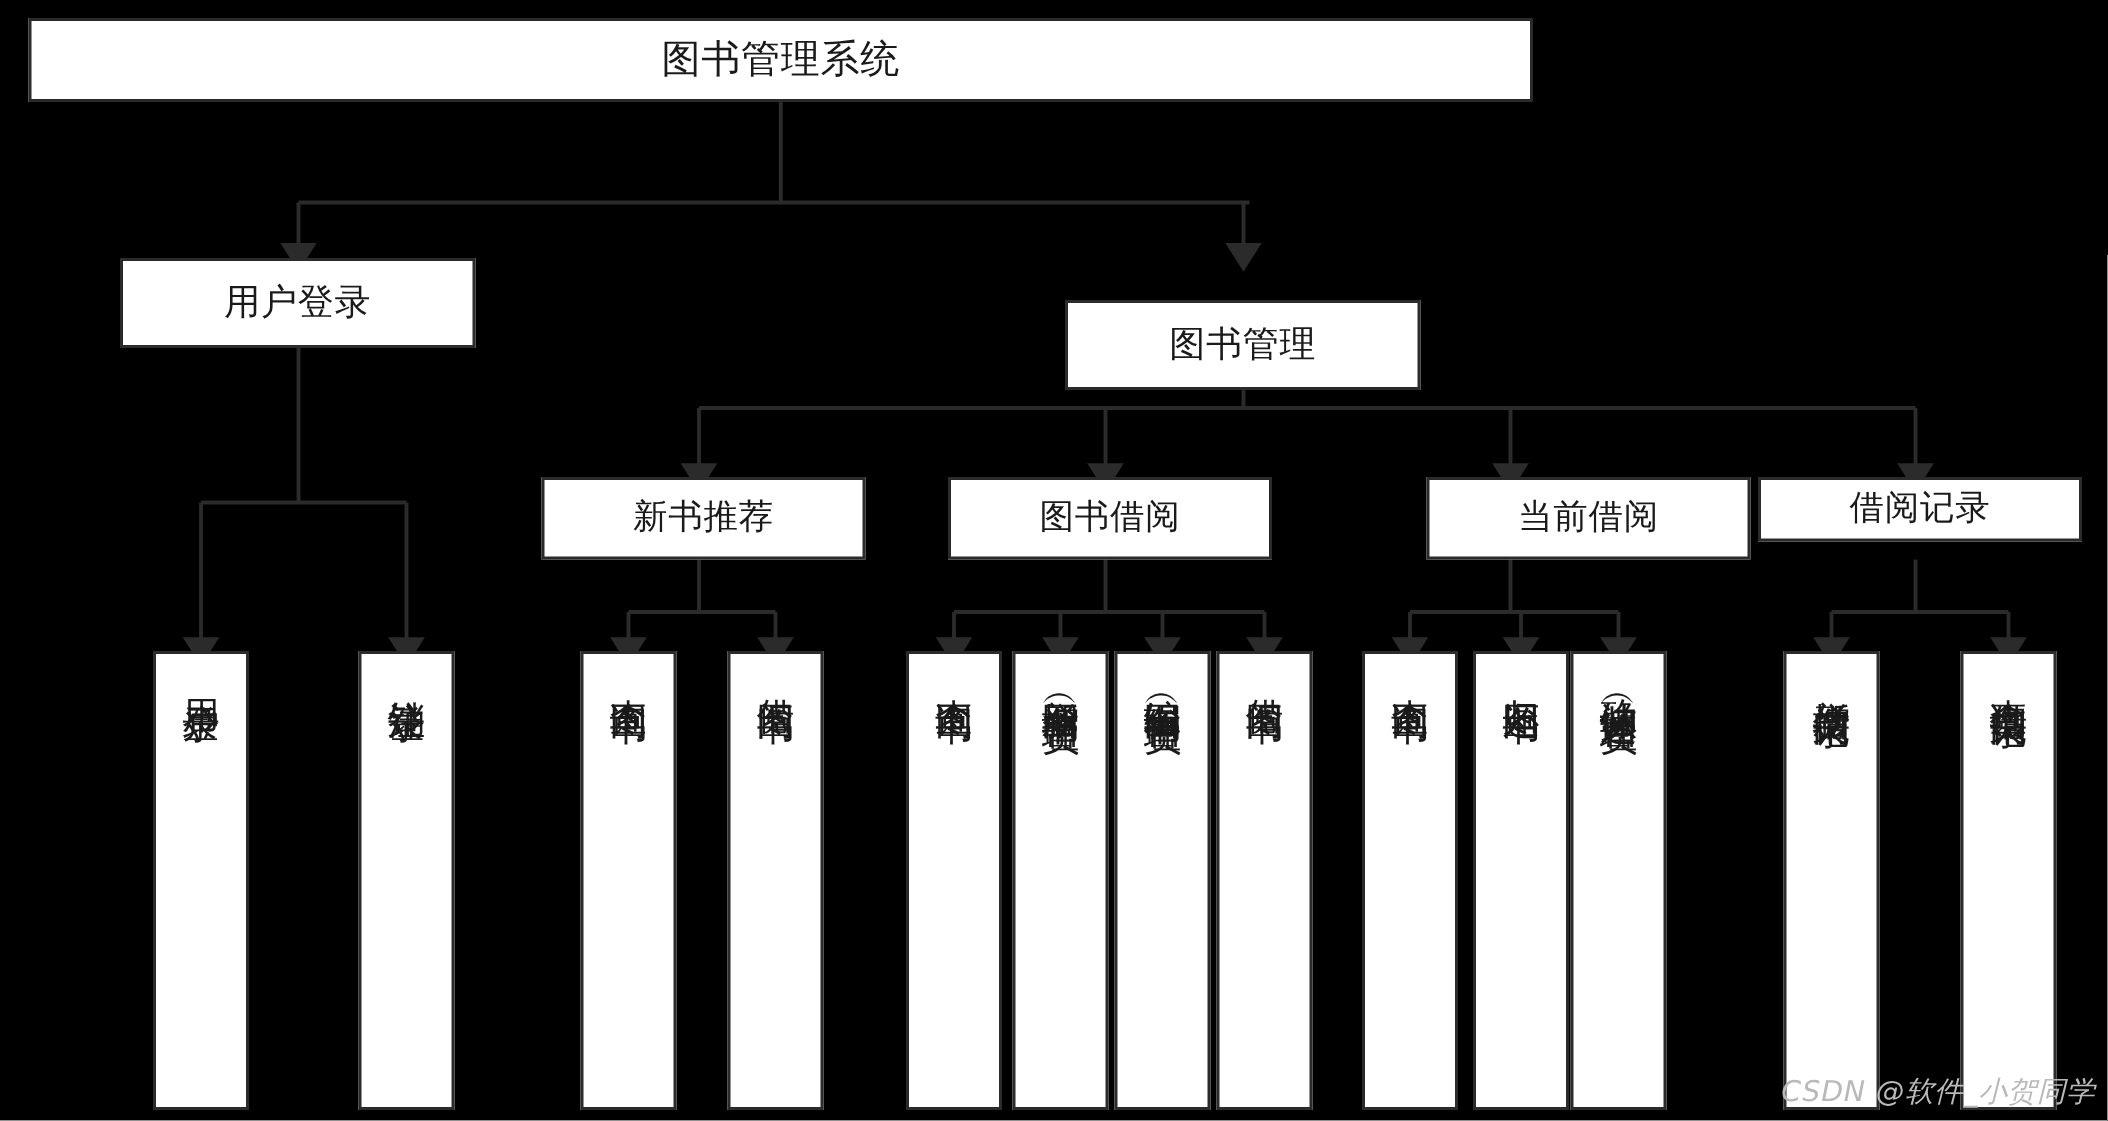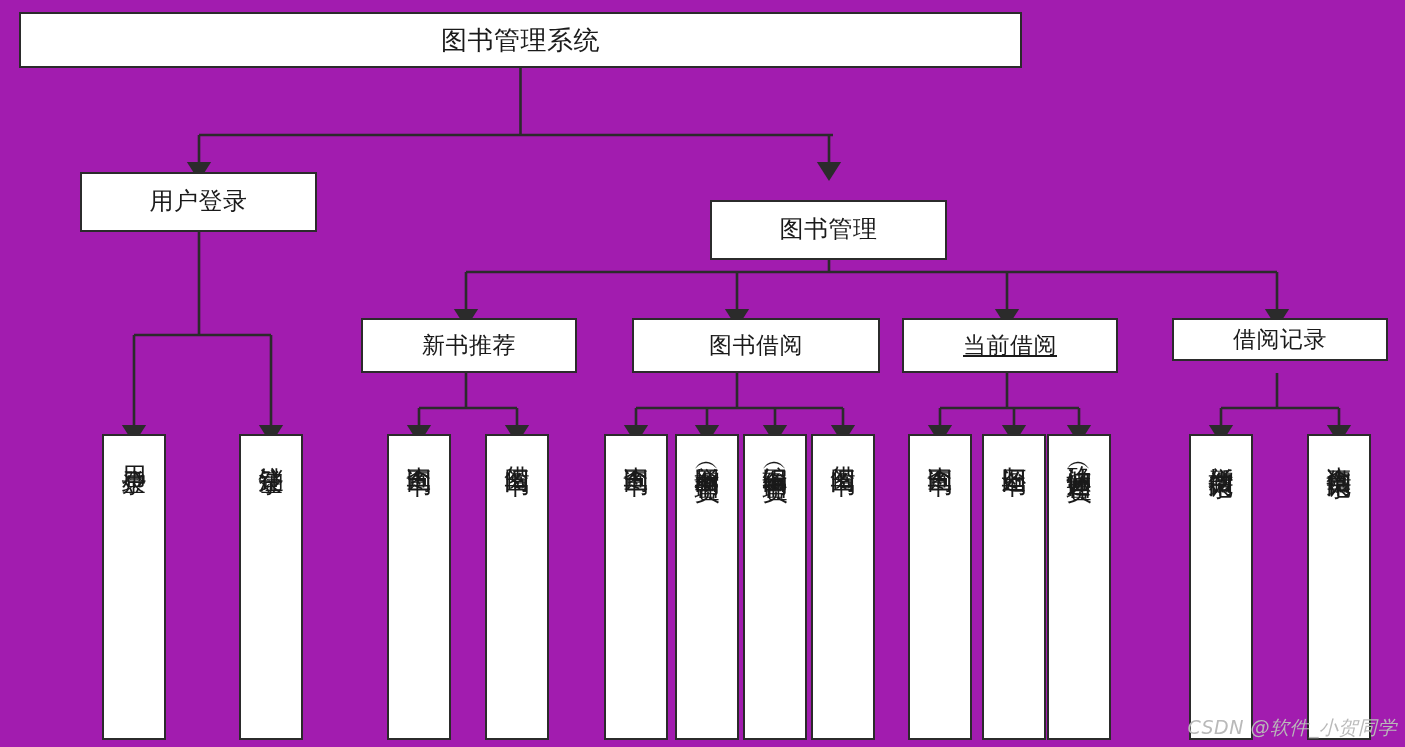--- a/index.html
+++ b/index.html
@@ -8,21 +8,21 @@
     padding: 0;
     background: #ffffff;
   }
   body {
     font-family: "DejaVu Sans", "Liberation Sans", sans-serif;
   }
   #canvas {
     position: relative;
     width: 1405px;
     height: 747px;
-    background: #a21caf;
+    background: #000000;
     overflow: hidden;
   }
   #edges {
     position: absolute;
     left: 0;
     top: 0;
     width: 1405px;
     height: 747px;
     pointer-events: none;
   }
@@ -139,24 +139,24 @@
   <div class="node node-l2" style="left:80px; top:172px; width:237px; height:60px;">
     <span class="label">用户登录</span>
   </div>
   <div class="node node-l2" style="left:710px; top:172px; width:237px; height:60px;margin-top:28px;">
     <span class="label">图书管理</span>
   </div>
 
   <div class="node node-l3" style="left:361px; top:318px; width:216px; height:55px;">
     <span class="label">新书推荐</span>
   </div>
-  <div class="node node-l3" style="left:632px; top:318px; width:248px; height:55px;">
+  <div class="node node-l3" style="left:632px; top:318px; width:216px; height:55px;">
     <span class="label">图书借阅</span>
   </div>
-  <div class="node node-l3" style="left:902px; top:318px; width:216px; height:55px;text-decoration:underline;">
+  <div class="node node-l3" style="left:951px; top:318px; width:216px; height:55px;">
     <span class="label">当前借阅</span>
   </div>
   <div class="node node-l3" style="left:1172px; top:318px; width:216px; height:43px;">
     <span class="label">借阅记录</span>
   </div>
 
   <div class="node node-leaf" style="left:102px; top:434px; width:64px; height:306px;">
     <span class="label">用户登录</span>
   </div>
   <div class="node node-leaf" style="left:239px; top:434px; width:64px; height:306px;">

